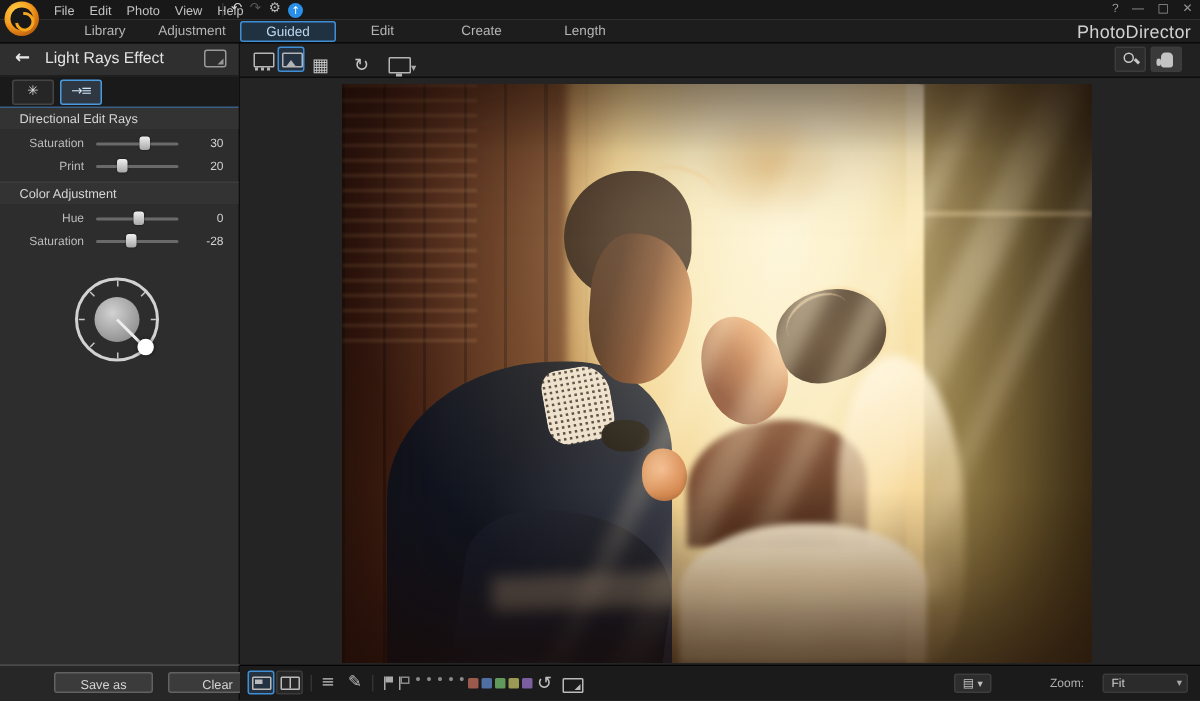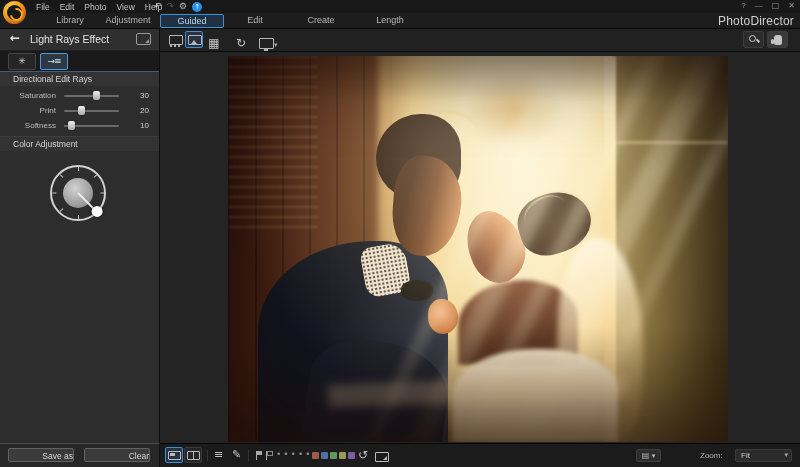--- a/index.html
+++ b/index.html
@@ -73,22 +73,22 @@
         border-radius:50%;background:radial-gradient(circle at 40% 35%,#d2d2d2,#8e8e8e 80%);}
   .dial-pointer{position:absolute;left:50%;top:50%;width:2px;height:27px;margin-left:-1px;
         background:#ececec;transform-origin:top center;}
   .dial-knob{position:absolute;left:50%;bottom:-5px;width:11px;height:11px;margin-left:-5.5px;
         border-radius:50%;background:#fff;box-shadow:0 0 3px rgba(0,0,0,.6);}
 
   
   .bottombar{position:absolute;left:0;top:443px;width:800px;height:24px;}
   .panel-footer{position:absolute;left:0;top:0;width:160px;height:24px;background:#272727;
         border-top:1px solid #4a4a4a;border-right:1px solid #0e0e0e;box-sizing:border-box;}
-  .pf-btn{position:absolute;top:4px;height:14px;width:66px;line-height:14px;text-align:right;
-        background:#3b3b3b;border:1px solid #626262;border-radius:2px;font-size:8.5px;color:#d5d5d5;box-sizing:border-box;}
+  .pf-btn{position:absolute;top:4px;height:14px;width:66px;line-height:14px;text-align:center;
+        background:#3b3b3b;border:1px solid #626262;border-radius:2px;font-size:8.5px;color:#d5d5d5;box-sizing:border-box;margin-left:28px;}
   .pf-btn.save{left:8px;}
   .pf-btn.clear{left:84px;}
   .canvas-bottombar{position:absolute;left:160px;top:0;width:640px;height:24px;background:#1b1b1b;
         border-top:1px solid #050505;box-sizing:border-box;}
   .bb-btn{position:absolute;top:3px;width:18px;height:16px;border:1px solid #3a3a3a;border-radius:2px;
         background:#262626;box-sizing:border-box;}
   .bb-btn.sel{border-color:#3f8fd6;background:#253242;}
   .icn-single{position:absolute;left:2px;top:3px;width:11px;height:7px;border:1px solid #bbb;border-radius:1px;}
   .icn-single:after{content:"";position:absolute;left:1px;top:1px;width:5px;height:3px;background:#bbb;}
   .icn-split{position:absolute;left:2px;top:3px;width:11px;height:7px;border:1px solid #bbb;border-radius:1px;}
@@ -258,30 +258,39 @@
           </span>
         <span class="s-value">30</span>
       </div>
       <div class="slider-row">
         <span class="s-label">Print</span>
         <span class="s-track">
             <span class="s-thumb" style="left: calc(30% - 3px);"></span>
           </span>
         <span class="s-value">20</span>
       </div>
+    </div>
+
+    <div class="section-title">Color Adjustment</div>
+    <div class="slider-group">
       <div class="slider-row">
-        <span class="s-label">Softness</span>
+        <span class="s-label">Hue</span>
         <span class="s-track">
-            <span class="s-thumb" style="left: calc(12% - 3px);"></span>
+            <span class="s-thumb" style="left: calc(50% - 3px);"></span>
           </span>
-        <span class="s-value">10</span>
-      </div>
-    </div>
-
-    <div class="section-title">Color Adjustment</div>
+        <span class="s-value">0</span>
+      </div>
+      <div class="slider-row">
+        <span class="s-label">Saturation</span>
+        <span class="s-track">
+            <span class="s-thumb" style="left: calc(41% - 3px);"></span>
+          </span>
+        <span class="s-value">-28</span>
+      </div>
+    </div>
 
     <div class="direction-block">
       <div class="dial">
         <span><span class="dial-tick" style="transform: rotate(0deg) translateY(-24px);"></span><span class="dial-tick" style="transform: rotate(45deg) translateY(-24px);"></span><span class="dial-tick" style="transform: rotate(90deg) translateY(-24px);"></span><span class="dial-tick" style="transform: rotate(135deg) translateY(-24px);"></span><span class="dial-tick" style="transform: rotate(180deg) translateY(-24px);"></span><span class="dial-tick" style="transform: rotate(225deg) translateY(-24px);"></span><span class="dial-tick" style="transform: rotate(270deg) translateY(-24px);"></span><span class="dial-tick" style="transform: rotate(315deg) translateY(-24px);"></span></span>
         <div class="dial-center"></div>
         <div class="dial-pointer" style="transform: rotate(-45deg);">
           <div class="dial-knob"></div>
         </div>
       </div>
     </div>

